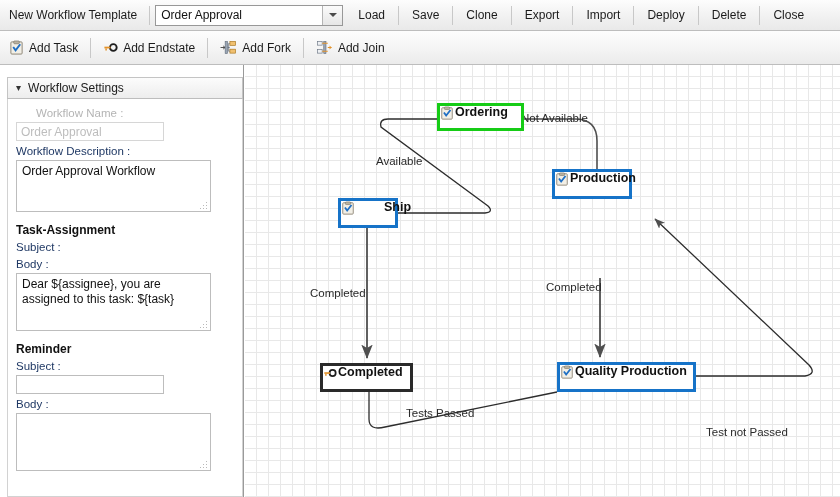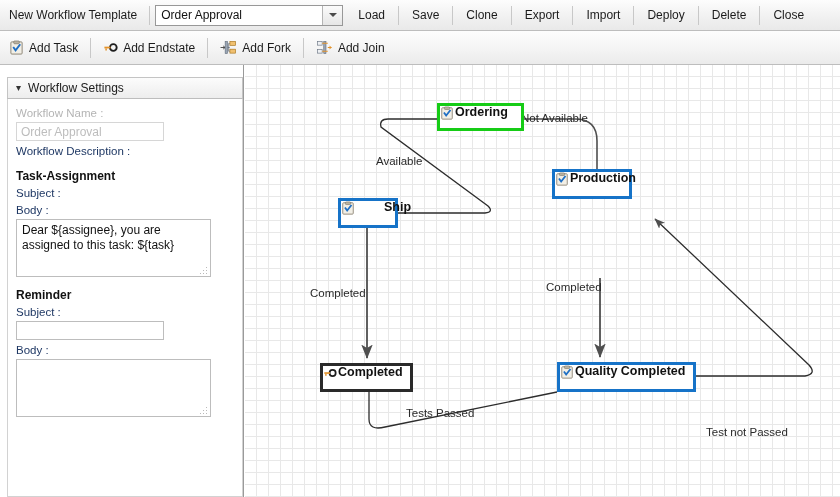--- a/index.html
+++ b/index.html
@@ -75,21 +75,21 @@
   .panel-head .tw{margin:0 7px 0 8px;font-size:10px;color:#333;line-height:1;}
   .panel-head .ph-title{font-size:12px;color:#1b1b1b;}
   .panel-body{
     margin-left:7px;width:236px;box-sizing:border-box;
     border-left:1px solid #d2d2d2;border-right:1px solid #d2d2d2;
     border-bottom:1px solid #d2d2d2;
     height:398px;padding:4px 0 0 0;background:#fff;box-sizing:border-box;
   }
   .fld{padding:0 8px;}
   .lbl{font-size:11.5px;color:#1f3864;margin:3px 0 2px 0;display:block;line-height:14px;}
-  .lbl.dis{color:#b4b4b4;}
+  .lbl.dis{color:#b4b4b4;margin-left:20px;}
   .lbl.hdr{font-weight:bold;color:#111;font-size:12px;margin-top:11px;margin-bottom:3px;}
   .inp{
     width:148px;height:19px;box-sizing:border-box;border:1px solid #bdbdbd;background:#fff;
     font-family:"Liberation Sans", sans-serif;font-size:12px;color:#111;
     padding:1px 4px;display:flex;align-items:center;overflow:hidden;white-space:nowrap;
   }
   .inp.dis{color:#bdbdbd;border-color:#d6d6d6;}
   .ta{
     position:relative;width:195px;height:52px;box-sizing:border-box;
     border:1px solid #bdbdbd;background:#fff;
@@ -214,20 +214,31 @@
     </div>
 
     <div class="panel-body">
       <div class="fld">
         <span class="lbl dis">Workflow Name :</span>
         <div class="inp dis">Order Approval</div>
       </div>
 
       <div class="fld">
         <span class="lbl">Workflow Description :</span>
+        <div class="ta">
+          <span>Order Approval Workflow</span>
+          <span class="grip">
+            <i style="left:7px;top:1px"></i>
+              <i style="left:4px;top:4px"></i>
+              <i style="left:7px;top:4px"></i>
+            <i style="left:1px;top:7px"></i>
+              <i style="left:4px;top:7px"></i>
+              <i style="left:7px;top:7px"></i>
+          </span>
+        </div>
       </div>
 
       <div class="fld">
         <span class="lbl hdr">Task-Assignment</span>
         <span class="lbl">Subject :</span>
         <span class="lbl">Body :</span>
         <div class="ta tall">
           <span>Dear ${assignee}, you are assigned to this task: ${task}</span>
           <span class="grip">
             <i style="left:7px;top:1px"></i>
@@ -335,21 +346,21 @@
     </div>
 
     <div class="node blue" style="left:312px;top:297px;width:139px;height:30px;">
       <span class="ico">
         <svg width="14" height="14" viewBox="0 0 16 16">
           <rect x="2" y="2" width="12" height="13" rx="1" fill="#f2efe6" stroke="#8a8272" stroke-width="1"></rect>
           <rect x="5" y="1" width="6" height="3" rx="1" fill="#b9b2a2" stroke="#7d7667" stroke-width=".7"></rect>
           <path d="M4.5 7.5 L7 11 L12 4.5" fill="none" stroke="#1f6fc4" stroke-width="2"></path>
         </svg>
       </span>
-      <span class="nlabel">Quality Completed</span>
+      <span class="nlabel">Quality Production</span>
     </div>
 
     <div class="node end" style="left:75px;top:298px;width:93px;height:29px;">
       <span class="ico">
         <svg width="14" height="14" viewBox="0 0 16 16">
           <circle cx="11" cy="8" r="3.5" fill="none" stroke="#1e1e1e" stroke-width="2"></circle>
           <rect x="1.5" y="7.1" width="6.5" height="1.9" fill="#e3922a"></rect>
           <rect x="2.5" y="9" width="1.6" height="2.2" fill="#e3922a"></rect>
         </svg>
       </span>

